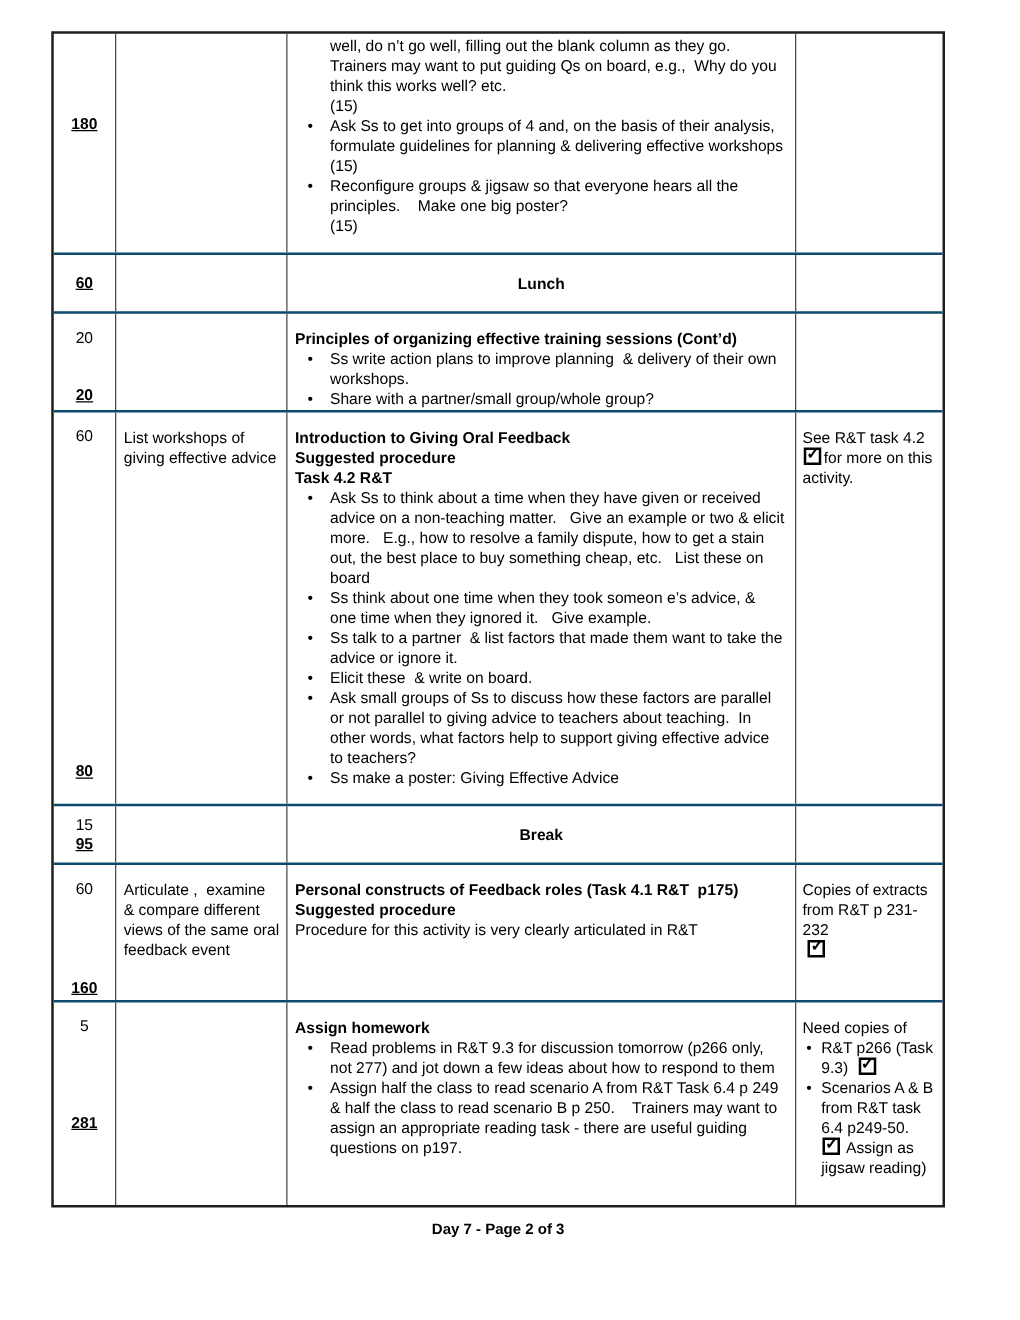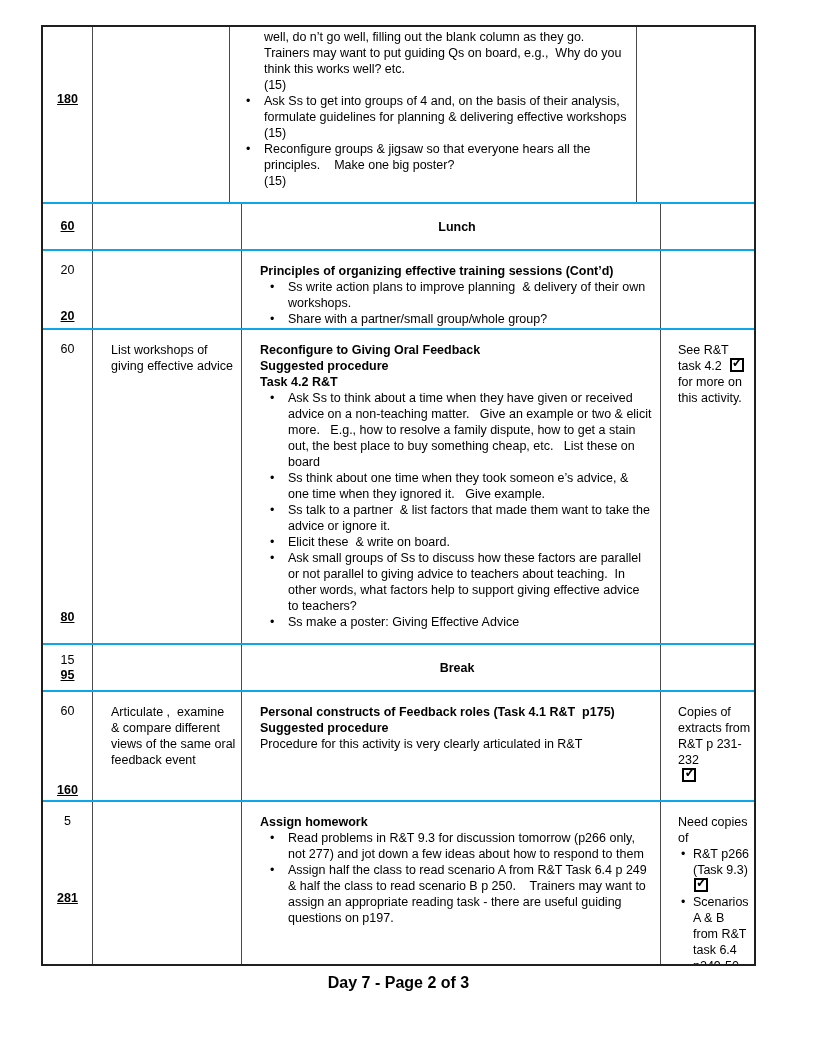--- a/index.html
+++ b/index.html
@@ -7,21 +7,21 @@
     width:816px;height:1056px;position:relative;overflow:hidden;
     font-family:"Liberation Sans",sans-serif;
     font-size:12.5px;line-height:16px;color:#000;
     -webkit-font-smoothing:antialiased;
   }
   .doc-table{
     position:absolute;left:41px;top:25px;width:715px;
     border:2px solid #1f1f1f;background:#fff;box-sizing:border-box;
   }
   .row{display:grid;grid-template-columns:50px 137px 407px 1fr;box-sizing:border-box;}
-  .row + .row{border-top:2px solid #0ea5e9;gap:12px;}
+  .row + .row{border-top:2px solid #0c4a6e;}
   .row-1{height:175px}.row-2{height:47px}.row-3{height:79px}.row-4{height:315px}
   .row-5{height:47px}.row-6{height:110px}.row-7{height:164px}
   .cell{border-right:1.5px solid #4a4a4a;box-sizing:border-box;overflow:hidden;}
   .res-cell{border-right:none;}
   .time-cell{display:flex;flex-direction:column;align-items:center;padding-top:12px;}
   .tnum{line-height:15px;}
   .bold{font-weight:bold;text-decoration:underline;}
   .row-1 .t-top{margin-top:53px;}
   .row-2 .time-cell,.row-5 .time-cell{justify-content:center;padding-top:0;}
   .row-3 .t-bottom{margin-top:auto;margin-bottom:4px;}
@@ -44,21 +44,21 @@
   .cbx{
     display:inline-block;width:10px;height:10px;border:2px solid #000;
     position:relative;vertical-align:-2px;margin:0 2px 0 1px;
   }
   .cbx::after{
     content:"\2713";position:absolute;left:0px;top:-4px;
     font-size:13px;font-weight:bold;line-height:13px;
   }
   .footer{
     position:absolute;left:41px;top:975px;width:715px;
-    text-align:center;font-weight:bold;font-size:16px;
+    text-align:center;font-weight:bold;font-size:12px;
   }
 </style>
 </head>
 <body>
 
 <div class="doc-table">
     <div class="row row-1">
       <div class="cell time-cell">
         <div class="tnum t-top bold">180</div>
       </div>
@@ -98,21 +98,21 @@
     </div>
     <div class="row row-4">
       <div class="cell time-cell">
         <div class="tnum t-top">60</div>
         <div class="tnum t-bottom bold">80</div>
       </div>
       <div class="cell obj-cell">
         <div class="blk para">List workshops of giving effective advice</div>
       </div>
       <div class="cell content-cell">
-        <div class="blk heading">Reconfigure to Giving Oral Feedback</div>
+        <div class="blk heading">Introduction to Giving Oral Feedback</div>
         <div class="blk heading">Suggested procedure</div>
         <div class="blk heading">Task 4.2 R&amp;T</div>
         <div class="blk bullet">Ask Ss to think about a time when they have given or received advice on a non-teaching matter.   Give an example or two &amp; elicit more.   E.g., how to resolve a family dispute, how to get a stain out, the best place to buy something cheap, etc.   List these on board</div>
         <div class="blk bullet">Ss think about one time when they took someon e’s advice, &amp; one time when they ignored it.   Give example.</div>
         <div class="blk bullet">Ss talk to a partner  &amp; list factors that made them want to take the advice or ignore it.</div>
         <div class="blk bullet">Elicit these  &amp; write on board.</div>
         <div class="blk bullet">Ask small groups of Ss to discuss how these factors are parallel or not parallel to giving advice to teachers about teaching.  In other words, what factors help to support giving effective advice to teachers?</div>
         <div class="blk bullet">Ss make a poster: Giving Effective Advice</div>
       </div>
       <div class="cell res-cell">

